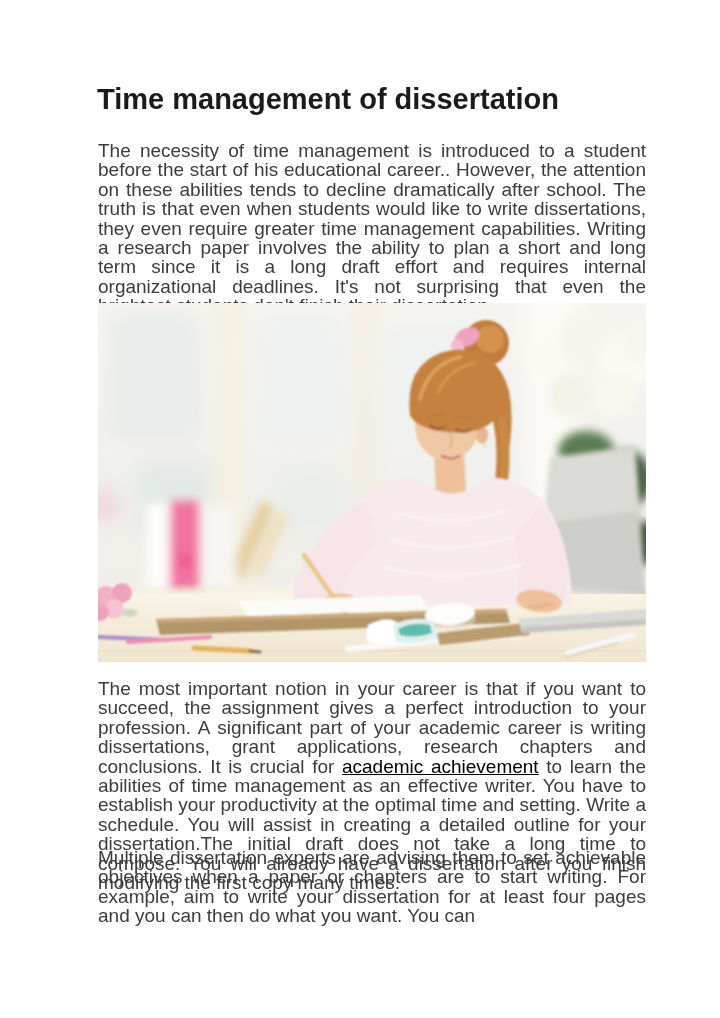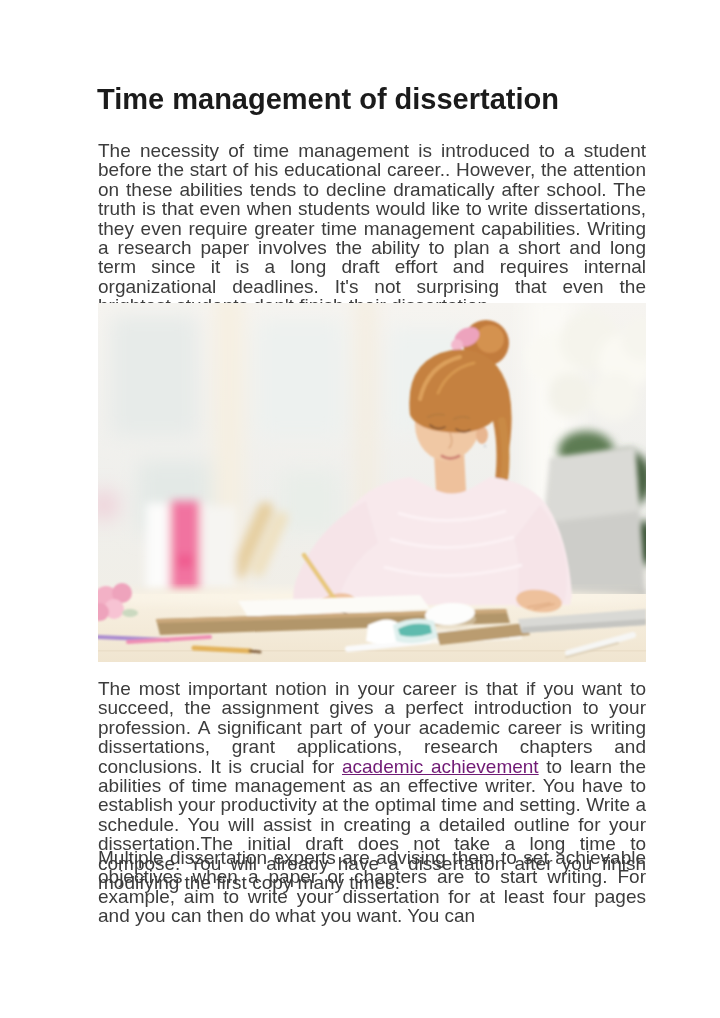--- a/index.html
+++ b/index.html
@@ -30,21 +30,21 @@
     margin: 0;
     font-size: 19px;
     line-height: 19.4px;
     color: #3c3c3c;
     text-align: justify;
   }
   .para-1 { top: 141px; }
   .para-2 { top: 679px; }
   .para-3 { top: 848px; }
   .body-link {
-    color: #701a75;
+    color: #000000;
     text-decoration: underline;
     cursor: pointer;
   }
   .photo-figure {
     position: absolute;
     left: 87px;
     top: 303px;
     width: 548px;
     height: 359px;
     margin: 0;

